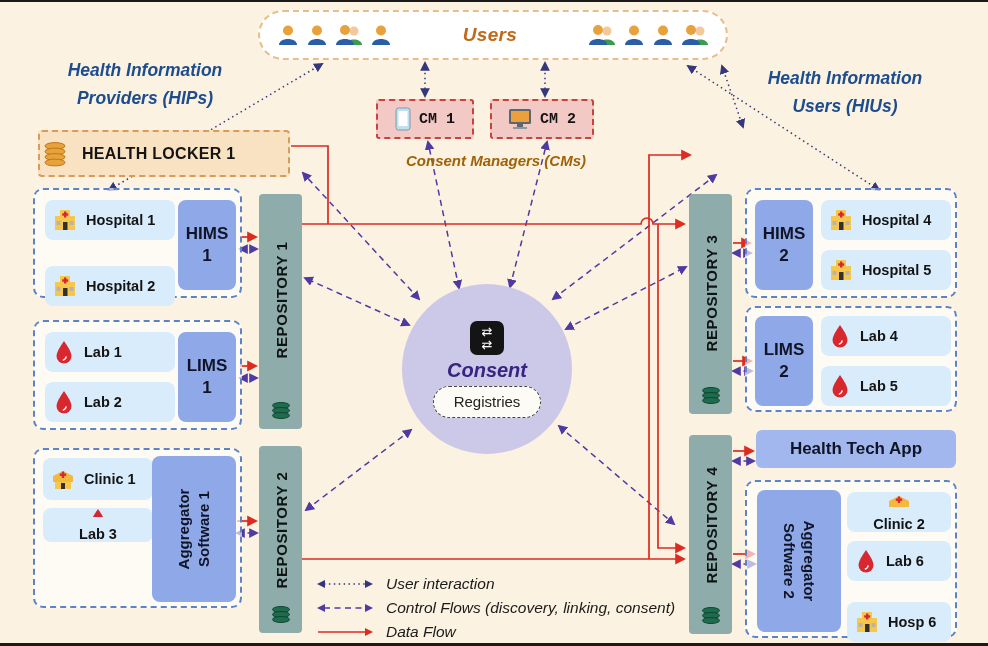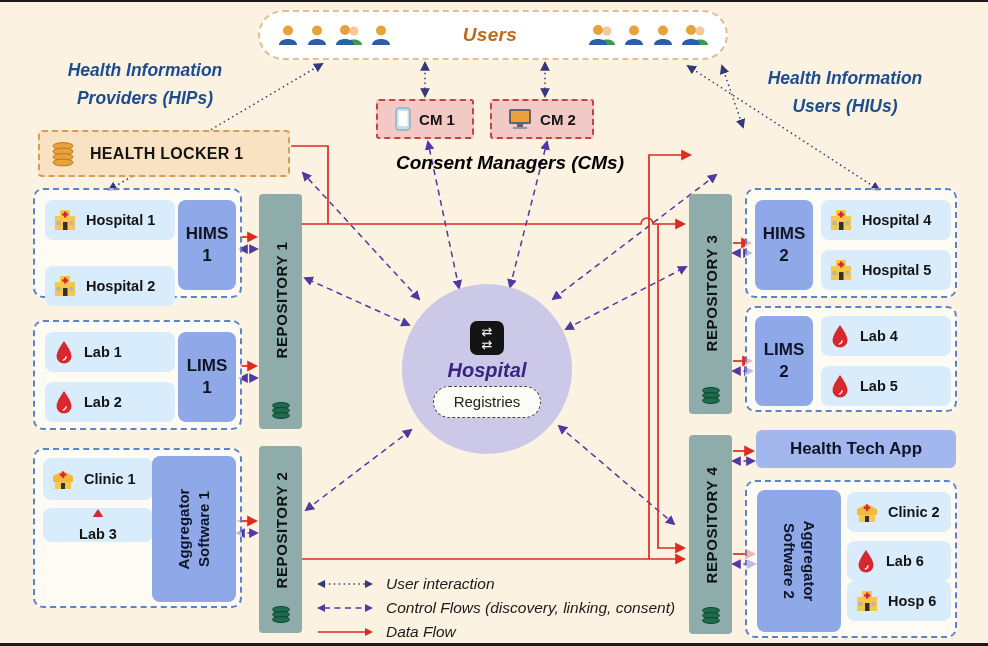--- a/index.html
+++ b/index.html
@@ -17,29 +17,29 @@
   .boxlayer > *{pointer-events:auto;}
   
   .users-pill{left:258px;top:8px;width:470px;height:50px;border-radius:26px;
     background:#fff;border:2px dashed #E5BE8C;display:flex;align-items:center;padding:8px 16px;gap:6px;}
   .users-label{flex:1;text-align:center;font-size:19px;font-weight:bold;font-style:italic;color:#BE6A1A;letter-spacing:.3px;}
   .ppl{display:flex;align-items:center;gap:5px;}
   
   .sec-title{font-size:17.5px;font-weight:bold;font-style:italic;color:#1D4D8F;text-align:center;line-height:1.6;}
   .hips-title{left:28px;top:54px;width:234px;}
   .hius-title{left:728px;top:62px;width:234px;}
-  .cms-title{left:360px;top:150px;width:300px;font-size:19px;font-weight:bold;font-style:italic;color:#000000;text-align:center;}
+  .cms-title{left:346px;top:150px;width:300px;font-size:15px;font-weight:bold;font-style:italic;color:#a16207;text-align:center;}
   
   .cm-box{height:40px;background:#F3C9C5;border:2px dashed #C8433C;border-radius:3px;
-    display:flex;align-items:center;justify-content:center;gap:8px;font-size:15px;font-weight:bold;}
+    display:flex;align-items:center;justify-content:center;gap:8px;font-size:15px;font-weight:bold;font-family:Liberation Mono, monospace;}
   .cm1{left:376px;top:97px;width:98px;}
   .cm2{left:490px;top:97px;width:104px;}
   
   .locker{height:47px;background:#F9E2C2;border:2px dashed #D89C5A;border-radius:4px;
-    display:flex;align-items:center;gap:14px;padding:0 10px;font-size:16px;font-weight:bold;letter-spacing:.3px;}
+    display:flex;align-items:center;gap:14px;padding:0 2px;font-size:16px;font-weight:bold;letter-spacing:.3px;}
   .hl1{left:38px;top:128px;width:252px;}
   .hl2{left:698px;top:128px;width:252px;}
   
   .repo{background:#8EACA9;border-radius:4px;}
   .repo1{left:259px;top:192px;width:43px;height:235px;}
   .repo2{left:259px;top:444px;width:43px;height:187px;}
   .repo3{left:689px;top:192px;width:43px;height:220px;}
   .repo4{left:689px;top:433px;width:43px;height:199px;}
   .repo .vlabel{position:absolute;left:50%;top:45%;transform:translate(-50%,-50%) rotate(-90deg);
     white-space:nowrap;font-size:15px;font-weight:bold;letter-spacing:.6px;color:#0E1414;}
@@ -406,57 +406,57 @@
       <span>Health Tech App</span>
     </div>
 
     <div class="abs fgroup g6">
       <div class="sysbox" style="left:10px;top:8px;width:84px;height:142px;">
         <div class="rotwrap" style="width:142px;height:84px;left:-29px;top:29px;transform:rotate(90deg);">
           <span>Aggregator</span>
           <span>Software 2</span>
         </div>
       </div>
-      <div class="frow" style="left:100px;top:10px;width:104px;height:40px;">
+      <div class="frow" style="left:100px;top:10px;width:104px;height:40px;flex-direction:column;">
         <svg width="24" height="24">
             <path d="M2 9 L12 4 L22 9 L22 15 L2 15 z" fill="#F2B93E"></path>
             <rect x="4" y="15" width="16" height="7" fill="#F7C64C"></rect>
             <rect x="10.8" y="4.5" width="2.4" height="6.5" fill="#D7282F"></rect>
             <rect x="8.8" y="6.5" width="6.4" height="2.4" fill="#D7282F"></rect>
             <rect x="10" y="16" width="4" height="6" fill="#33302b"></rect>
           </svg>
         <span>Clinic 2</span>
       </div>
       <div class="frow" style="left:100px;top:59px;width:104px;height:40px;">
         <svg width="22" height="24">
             <path d="M11 1 C11 1 3.5 11 3.5 16 a7.5 7.5 0 0 0 15 0 C18.5 11 11 1 11 1 z" fill="#D7282F"></path>
             <path d="M13 17 a3.5 3.5 0 0 1 -2.5 3" stroke="#fff" stroke-width="1.6" fill="none" stroke-linecap="round"></path>
           </svg>
         <span>Lab 6</span>
       </div>
-      <div class="frow" style="left:100px;top:99px;width:104px;height:40px;">
+      <div class="frow" style="left:100px;top:120px;width:104px;height:40px;">
         <svg width="24" height="24">
             <rect x="2" y="8" width="20" height="14" fill="#F7C64C"></rect>
             <rect x="7" y="2" width="10" height="8" fill="#F7C64C"></rect>
             <rect x="11" y="3.5" width="2.4" height="6" fill="#D7282F"></rect>
             <rect x="9.2" y="5.3" width="6" height="2.4" fill="#D7282F"></rect>
             <rect x="10" y="14" width="4.5" height="8" fill="#33302b"></rect>
             <rect x="3.5" y="13" width="4" height="4" fill="#b9b4aa"></rect>
             <rect x="16.5" y="13" width="4" height="4" fill="#b9b4aa"></rect>
           </svg>
         <span>Hosp 6</span>
       </div>
     </div>
 
     <div class="abs gateway">
       <div class="gw-icon">
           <span>⇄</span>
           <span>⇄</span>
         </div>
-      <div class="gw-label">Hospital</div>
+      <div class="gw-label">Consent</div>
       <div class="registries">Registries</div>
     </div>
 
     <div class="abs legend">
       <div class="legend-row">
         <svg width="58" height="12">
             <line x1="8" y1="6" x2="50" y2="6" stroke="#34377C" stroke-width="1.5" stroke-dasharray="1.5 3.4"></line>
             <path d="M9 2 L1 6 L9 10 z" fill="#34377C"></path>
             <path d="M49 2 L57 6 L49 10 z" fill="#34377C"></path>
           </svg>

